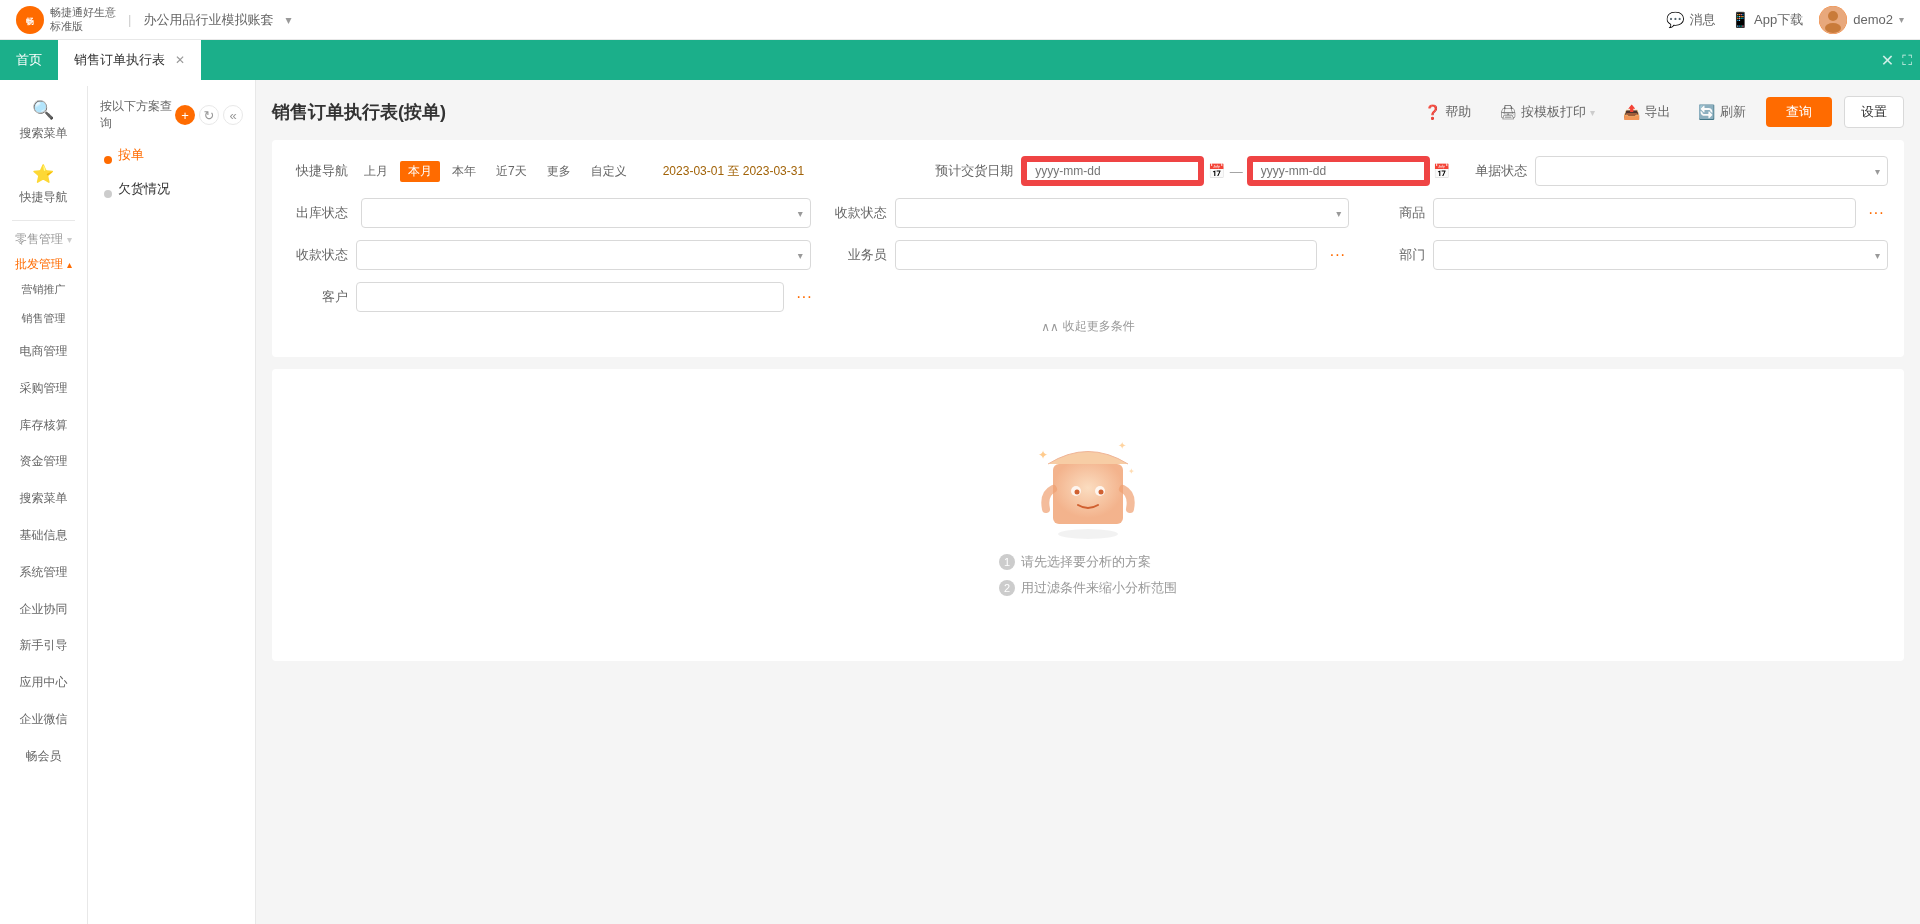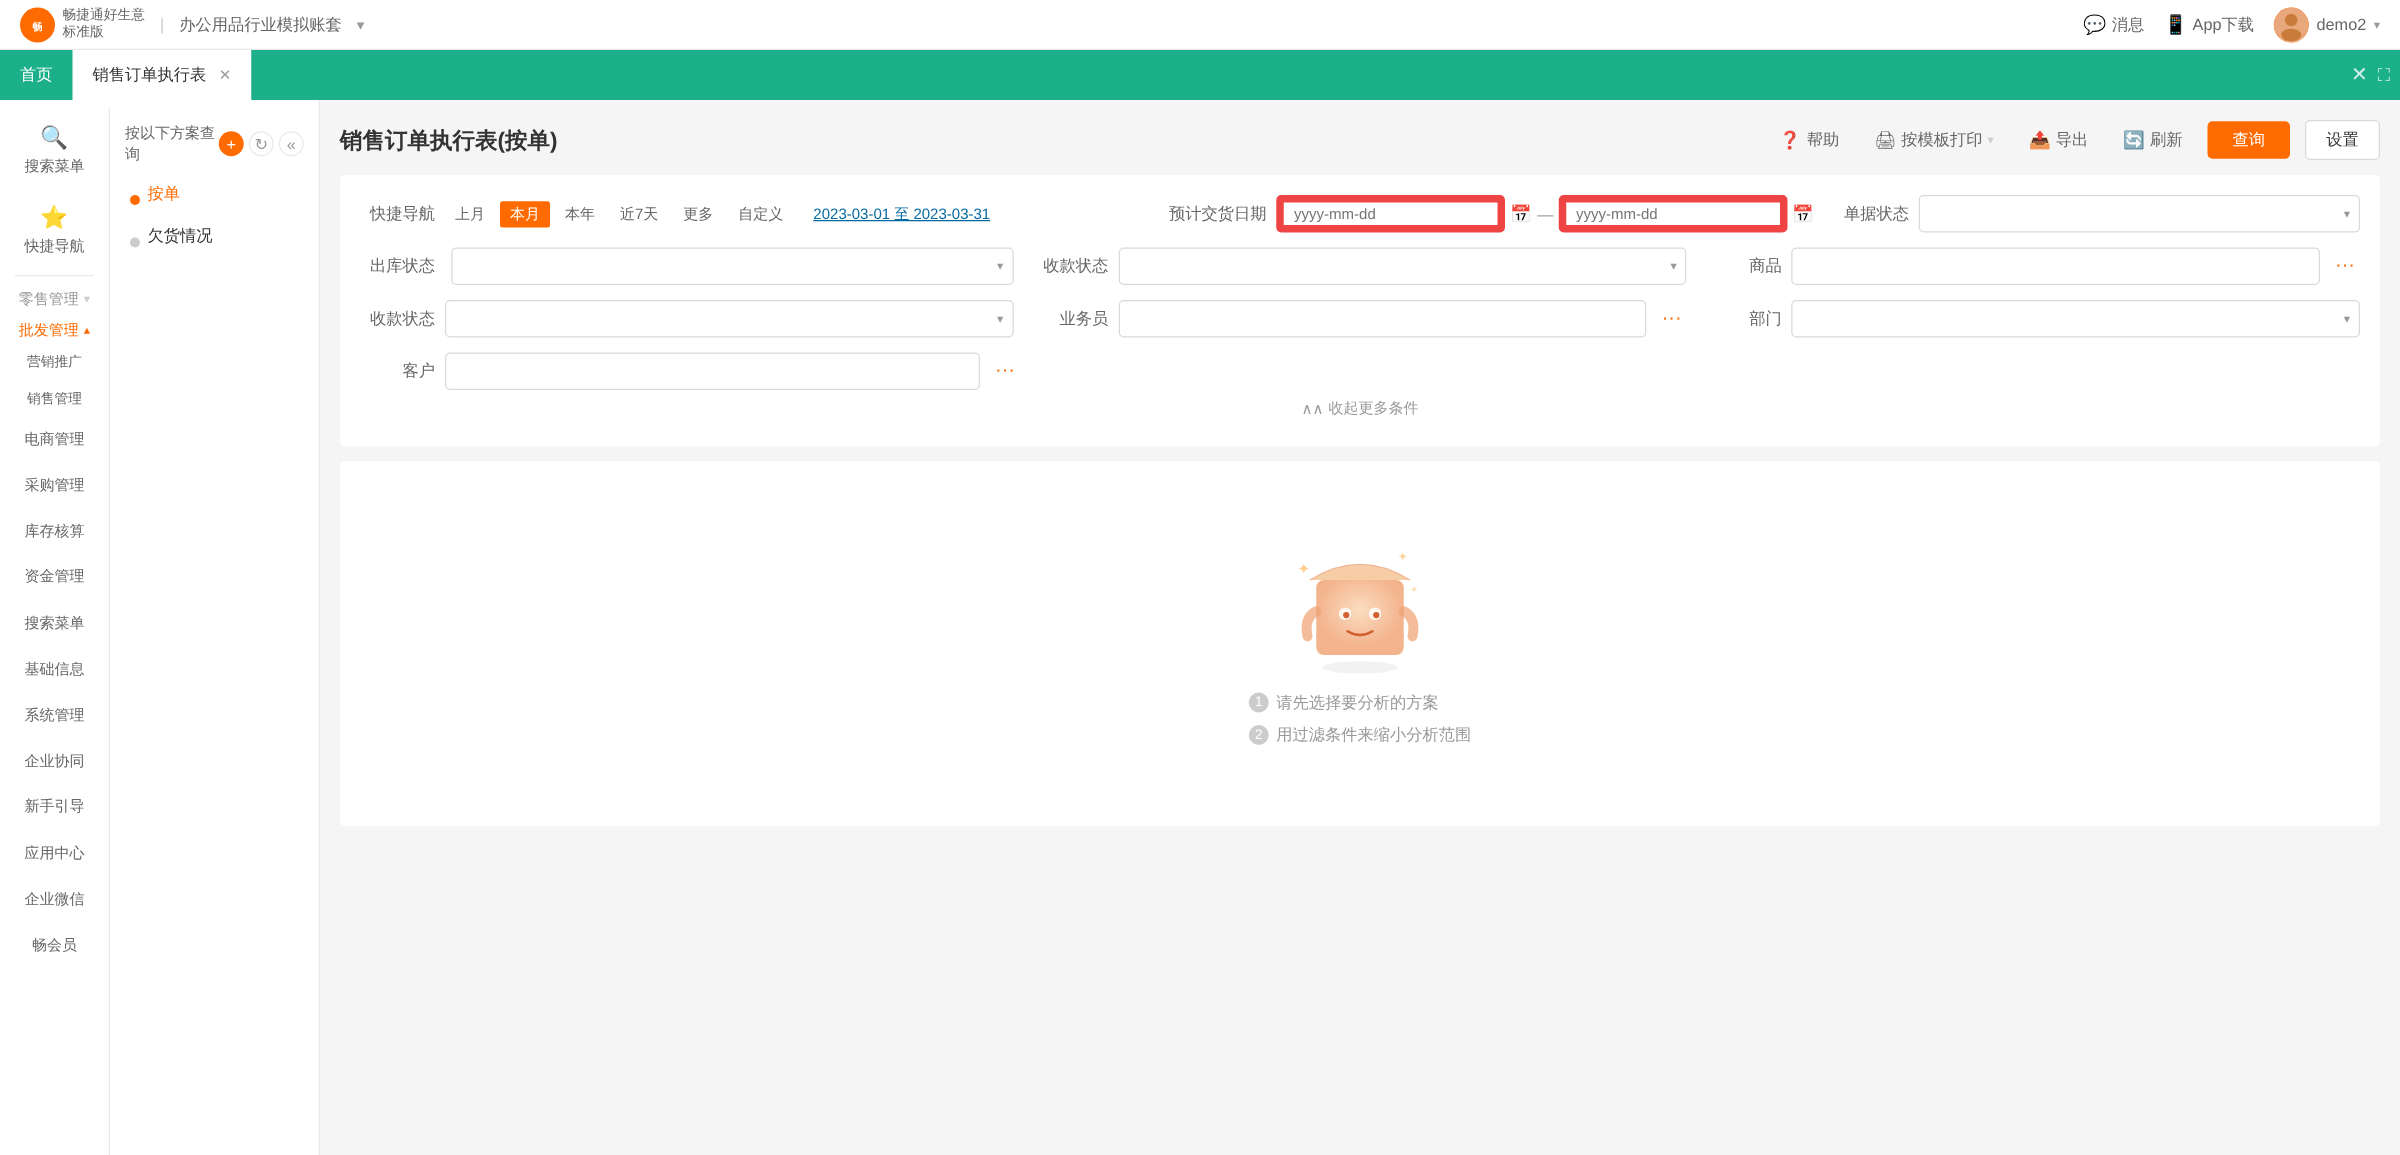--- a/index.html
+++ b/index.html
@@ -635,21 +635,21 @@
           <div class="filter-group" style="flex:1.5;">
             <span class="filter-label">快捷导航</span>
             <div class="date-quick">
               <span class="date-quick-item">上月</span>
               <span class="date-quick-item active">本月</span>
               <span class="date-quick-item">本年</span>
               <span class="date-quick-item">近7天</span>
               <span class="date-quick-item">更多</span>
               <span class="date-quick-item">自定义</span>
             </div>
-            <span style="font-size:12px;color:#0369a1;margin-left:8px;text-decoration:underline;">2023-03-01 至 2023-03-31</span>
+            <span style="font-size:12px;color:#a16207;margin-left:20px;">2023-03-01 至 2023-03-31</span>
           </div>
 
           <div class="filter-group" style="flex:1.2;">
             <span class="filter-label">预计交货日期</span>
             <div class="date-range">
               <input type="text" class="date-input" placeholder="yyyy-mm-dd" style="">
               <span class="date-icon">📅</span>
               <span class="date-separator">—</span>
               <input type="text" class="date-input" placeholder="yyyy-mm-dd" style="">
               <span class="date-icon">📅</span>

